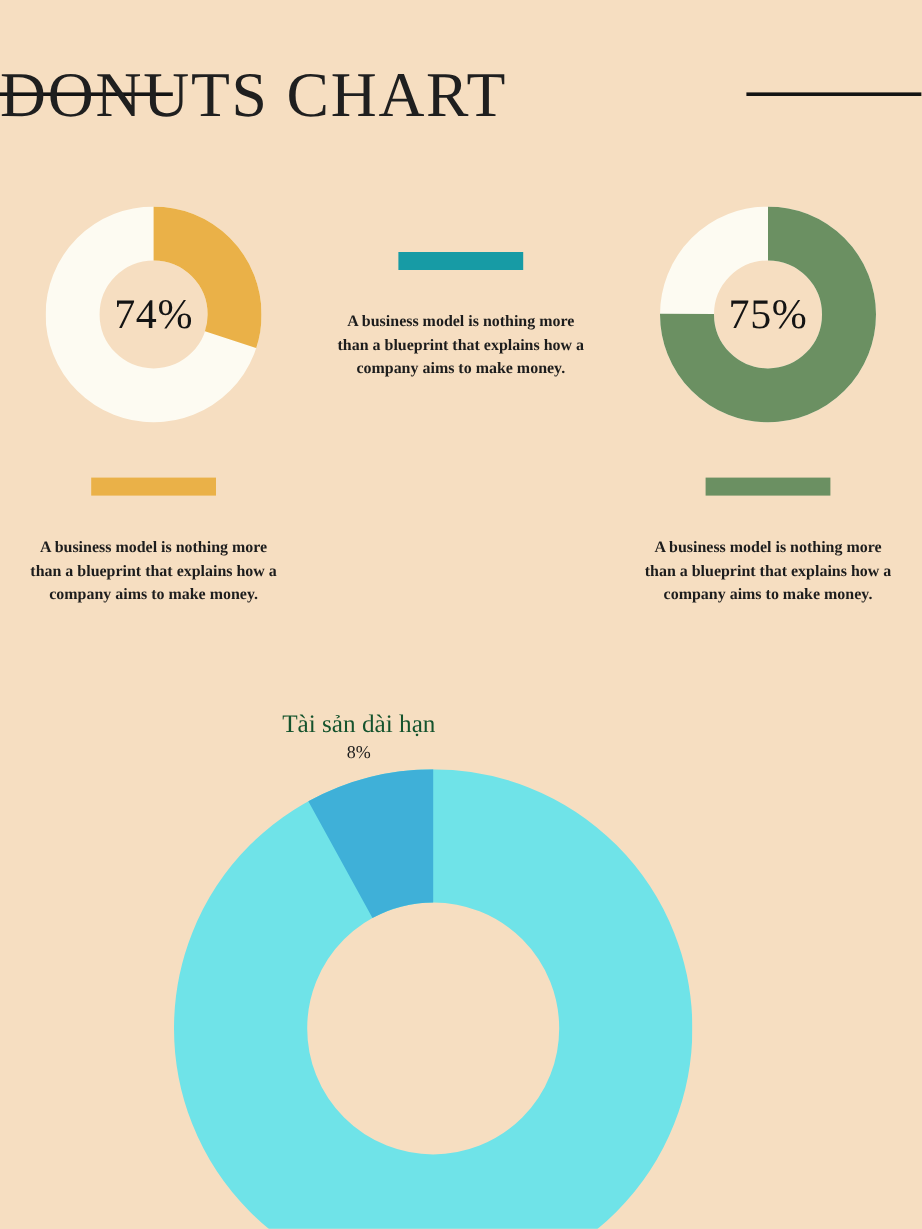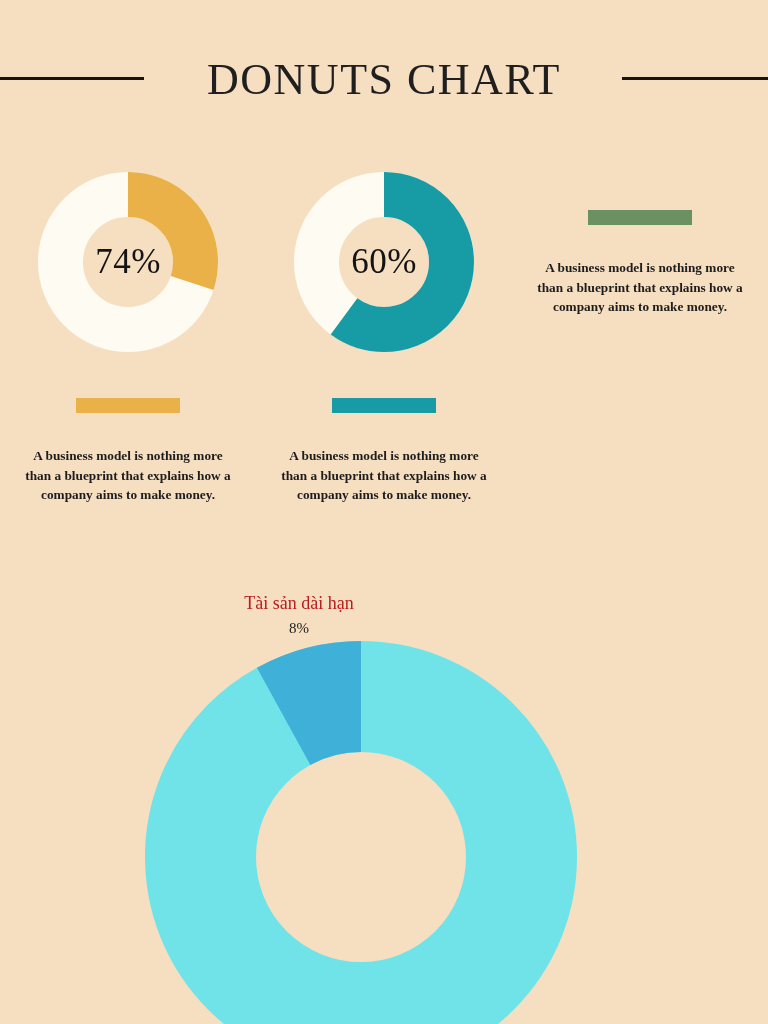--- a/index.html
+++ b/index.html
@@ -23,22 +23,22 @@
     top: 46px;
     width: 768px;
     height: 68px;
   }
 
   #page-title {
     position: absolute;
     left: 0;
     top: 0;
     width: 768px;
-    text-align: center;
-    font-size: 44px;
+    text-align: left;
+    font-size: 53px;
     letter-spacing: 1.5px;
     color: #1f1f1f;
     font-weight: normal;
     line-height: 68px;
     white-space: nowrap;
   }
 
   .title-rule {
     position: absolute;
     top: 31px;
@@ -117,22 +117,22 @@
   #big-donut-annotation {
     position: absolute;
     left: 0;
     top: 0;
     width: 598px;
     text-align: center;
     pointer-events: none;
   }
 
   #big-slice-name {
-    font-size: 18px;
-    color: #b91c1c;
+    font-size: 21px;
+    color: #14532d;
     line-height: 22px;
   }
 
   #big-slice-value {
     font-size: 15px;
     color: #1d1d1d;
     line-height: 22px;
     margin-top: 3px;
   }
 
@@ -163,32 +163,32 @@
         <circle cx="90" cy="90" r="67.5" fill="none" stroke="#FDFBF2" stroke-width="45"></circle>
         <circle class="donut-value-arc" cx="90" cy="90" r="67.5" fill="none" stroke="#EAB148" stroke-width="45" transform="rotate(-90 90 90)" stroke-dasharray="127.23450247038662 424.11500823462205"></circle>
       </svg>
       <div class="donut-center-label">74%</div>
     </div>
     <div class="legend-bar" style="background:#EAB148;"></div>
     <p class="donut-caption">A business model is nothing more than a blueprint that explains how a company aims to make money.</p>
   </div>
 
   <div class="donut-col">
+    <div class="legend-bar" style="background:#179BA5;"></div>
+    <p class="donut-caption">A business model is nothing more than a blueprint that explains how a company aims to make money.</p>
+  </div>
+
+  <div class="donut-col">
     <div class="donut-wrap">
       <svg class="donut-svg" viewBox="0 0 180 180">
         <circle cx="90" cy="90" r="67.5" fill="none" stroke="#FDFBF2" stroke-width="45"></circle>
-        <circle class="donut-value-arc" cx="90" cy="90" r="67.5" fill="none" stroke="#179BA5" stroke-width="45" transform="rotate(-90 90 90)" stroke-dasharray="254.46900494077323 424.11500823462205"></circle>
+        <circle class="donut-value-arc" cx="90" cy="90" r="67.5" fill="none" stroke="#6B9062" stroke-width="45" transform="rotate(-90 90 90)" stroke-dasharray="318.0862561759665 424.11500823462205"></circle>
       </svg>
-      <div class="donut-center-label">60%</div>
+      <div class="donut-center-label">75%</div>
     </div>
-    <div class="legend-bar" style="background:#179BA5;"></div>
-    <p class="donut-caption">A business model is nothing more than a blueprint that explains how a company aims to make money.</p>
-  </div>
-
-  <div class="donut-col">
     <div class="legend-bar" style="background:#6B9062;"></div>
     <p class="donut-caption">A business model is nothing more than a blueprint that explains how a company aims to make money.</p>
   </div>
 
 </div>
 
 <div id="big-donut-section">
 
   <div id="big-donut-annotation">
     <div id="big-slice-name">Tài sản dài hạn</div>

